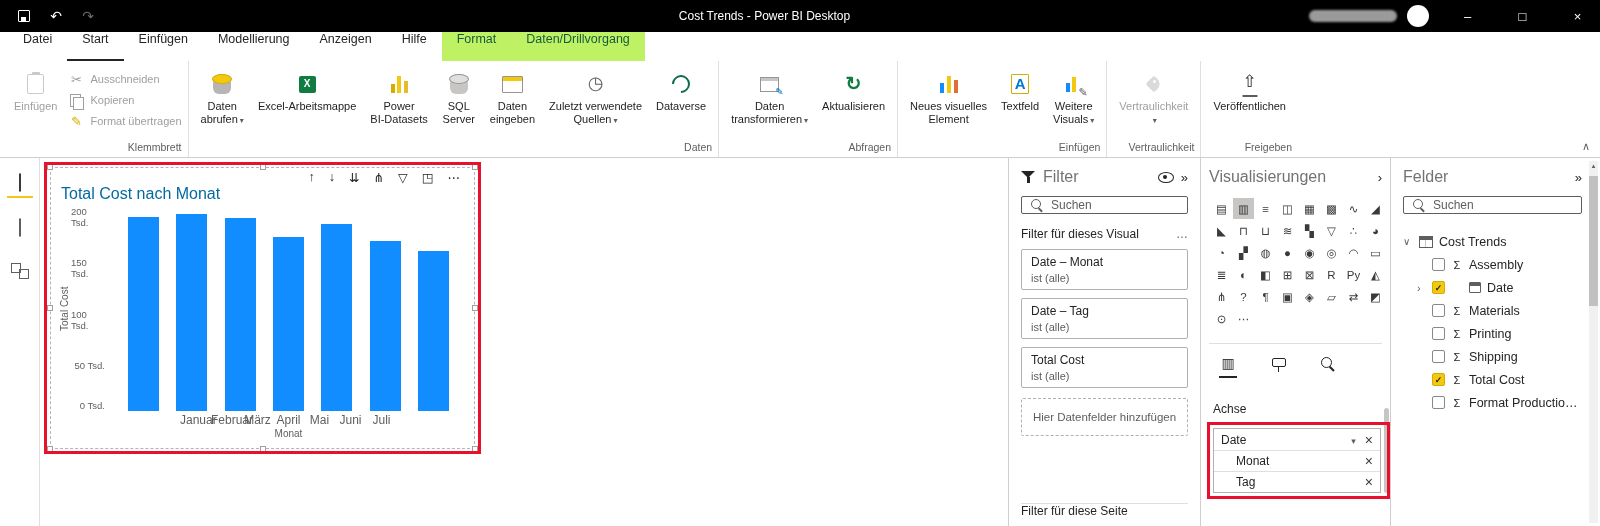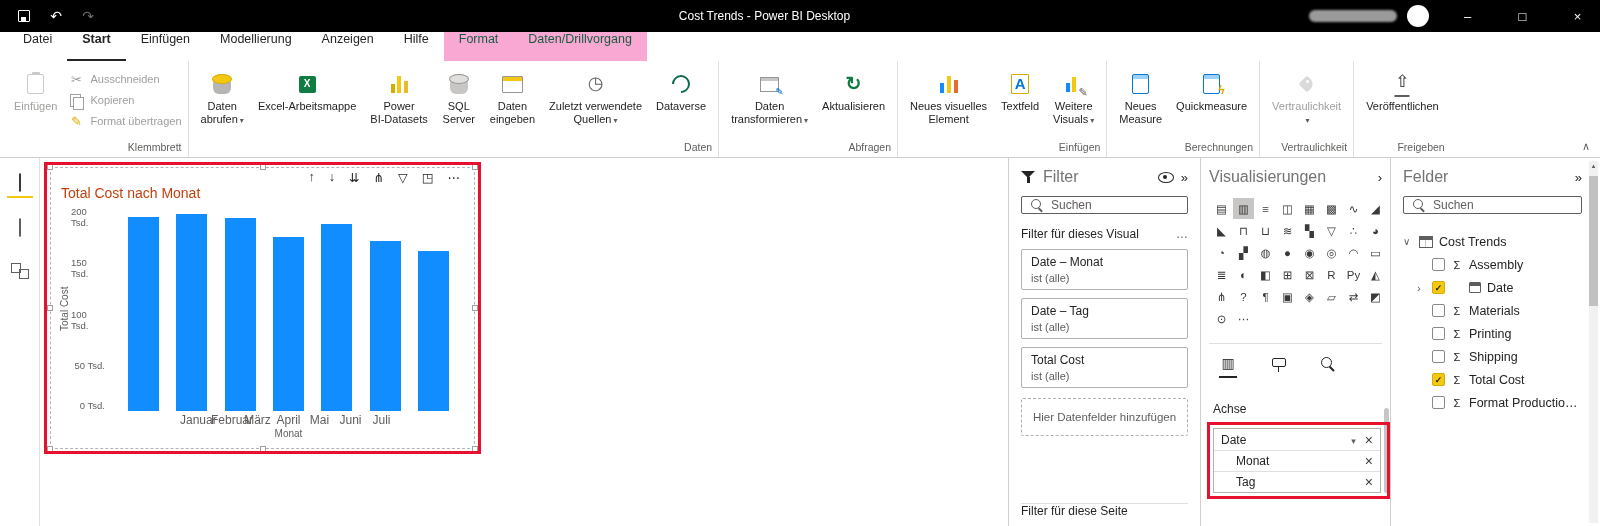--- a/index.html
+++ b/index.html
@@ -16,22 +16,22 @@
   .tb-title{flex:1;text-align:center;font-size:12px;color:#fff}
   .tb-right{display:flex;align-items:center;gap:10px;padding-right:0}
   .tb-user-blur{width:88px;height:12px;background:#9a9a9a;border-radius:6px;filter:blur(1.2px)}
   .tb-avatar{width:22px;height:22px;border-radius:50%;background:#fff;margin-right:6px}
   .tb-win{width:45px;height:32px;display:flex;align-items:center;justify-content:center;font-size:13px;color:#fff}
 
   
   #tabsrow{position:absolute;top:32px;left:0;right:0;height:29px;background:#fff;display:flex;align-items:stretch;padding-left:8px}
   .tab{display:flex;align-items:flex-start;padding:0 15px;font-size:12.5px;color:#252423;cursor:default;white-space:nowrap}
   .tab.active{box-shadow:inset 0 -2px 0 #252423}
-  .tab.active span{font-weight:700}
-  .tab.contextual{background:#f9a8d4;color:#175B3F}
+  .tab.active span{font-weight:400}
+  .tab.contextual{background:#bef264;color:#175B3F}
 
   
   #ribbon{position:absolute;top:61px;left:0;right:0;height:97px;background:#fff;border-bottom:1px solid #D1CFCD;display:flex;padding-left:2px}
   .rgroup{display:flex;flex-direction:column;border-right:1px solid #E1DFDD;padding:4px 6px 1px;position:relative}
   .rrow{display:flex;gap:2px;flex:1;align-items:flex-start}
   .rbtn{display:flex;flex-direction:column;align-items:center;padding:3px 6px 0;min-width:46px;font-size:11px;color:#252423;line-height:1.2;border-radius:2px;cursor:default}
   .rbtn .rl{white-space:nowrap;text-align:center;min-height:13px}
   .rbtn.disabled{color:#A19F9D}
   .rbtn.disabled .ric{filter:grayscale(1);opacity:.55}
   .rglabel{font-size:10.5px;color:#605E5C;text-align:right;padding:3px 0 3px}
@@ -88,21 +88,21 @@
   #canvas{position:absolute;left:40px;right:592px;top:0;bottom:0;background:#fff}
   .annot{position:absolute;border:3px solid #E8112D;pointer-events:none;z-index:6}
   #annot1{left:4px;top:4px;width:437px;height:292px}
   #visual{position:absolute;left:10px;top:9px;width:425px;height:282px;background:#fff;border:1px dashed #B6B4B2}
   .hdl{position:absolute;width:6px;height:6px;background:#fff;border:1px solid #A19F9D;z-index:3}
   .h-nw{left:-4px;top:-4px}.h-n{left:50%;top:-4px;margin-left:-3px}.h-ne{right:-4px;top:-4px}
   .h-w{left:-4px;top:50%;margin-top:-3px}.h-e{right:-4px;top:50%;margin-top:-3px}
   .h-sw{left:-4px;bottom:-4px}.h-s{left:50%;bottom:-4px;margin-left:-3px}.h-se{right:-4px;bottom:-4px}
   .vheader{position:absolute;top:2px;right:14px;display:flex;gap:14px;font-size:12.5px;color:#252423}
   .vhicon{cursor:default}
-  .vtitle{position:absolute;top:17px;left:10px;font-size:14px;color:#c2410c}
+  .vtitle{position:absolute;top:17px;left:10px;font-size:16px;color:#0369a1}
   .chart{position:absolute;left:6px;top:38px;right:10px;bottom:6px;display:grid;grid-template-columns:14px 42px 1fr;grid-template-rows:1fr 16px 15px}
   .ylab{grid-row:1;grid-column:1;writing-mode:vertical-rl;transform:rotate(180deg);display:flex;align-items:center;justify-content:center;font-size:10px;color:#605E5C}
   .yticks{grid-row:1;grid-column:2;display:flex;flex-direction:column;justify-content:space-between;align-items:flex-end;padding-right:8px;font-size:9.5px;color:#605E5C}
   .plot{grid-row:1;grid-column:3;display:flex;align-items:flex-end;justify-content:space-around;padding:0 6px}
   .bar{width:31px}
   .xticks{grid-row:2;grid-column:3;display:flex;justify-content:center;padding:2px 6px 0;font-size:12px;color:#605E5C}
   .xtick{width:31px;text-align:center;white-space:nowrap}
   .xlab{grid-row:3;grid-column:3;text-align:center;font-size:10px;color:#605E5C;padding-top:1px}
 
   
@@ -349,37 +349,20 @@
 
           <div class="rbtn">
             <span class="ric i-morevisuals"></span>
             <span class="rl">Weitere</span>
             <span class="rl"><span>Visuals</span><span class="chev"></span></span>
           </div>
         </div>
       <div class="rglabel">Einfügen</div>
     </div>
 
-    <div class="rgroup">
-      <div class="rrow">
-
-          <div class="rbtn">
-            <span class="ric i-measure"></span>
-            <span class="rl">Neues</span>
-            <span class="rl"><span>Measure</span></span>
-          </div>
-
-          <div class="rbtn">
-            <span class="ric i-quick"></span>
-            <span class="rl">Quickmeasure</span>
-            <span class="rl"><span></span></span>
-          </div>
-        </div>
-      <div class="rglabel">Berechnungen</div>
-    </div>
 
     <div class="rgroup">
       <div class="rrow">
 
           <div class="rbtn disabled">
             <span class="ric i-sensitivity"></span>
             <span class="rl">Vertraulichkeit</span>
             <span class="rl"><span></span><span class="chev"></span></span>
           </div>
         </div>

